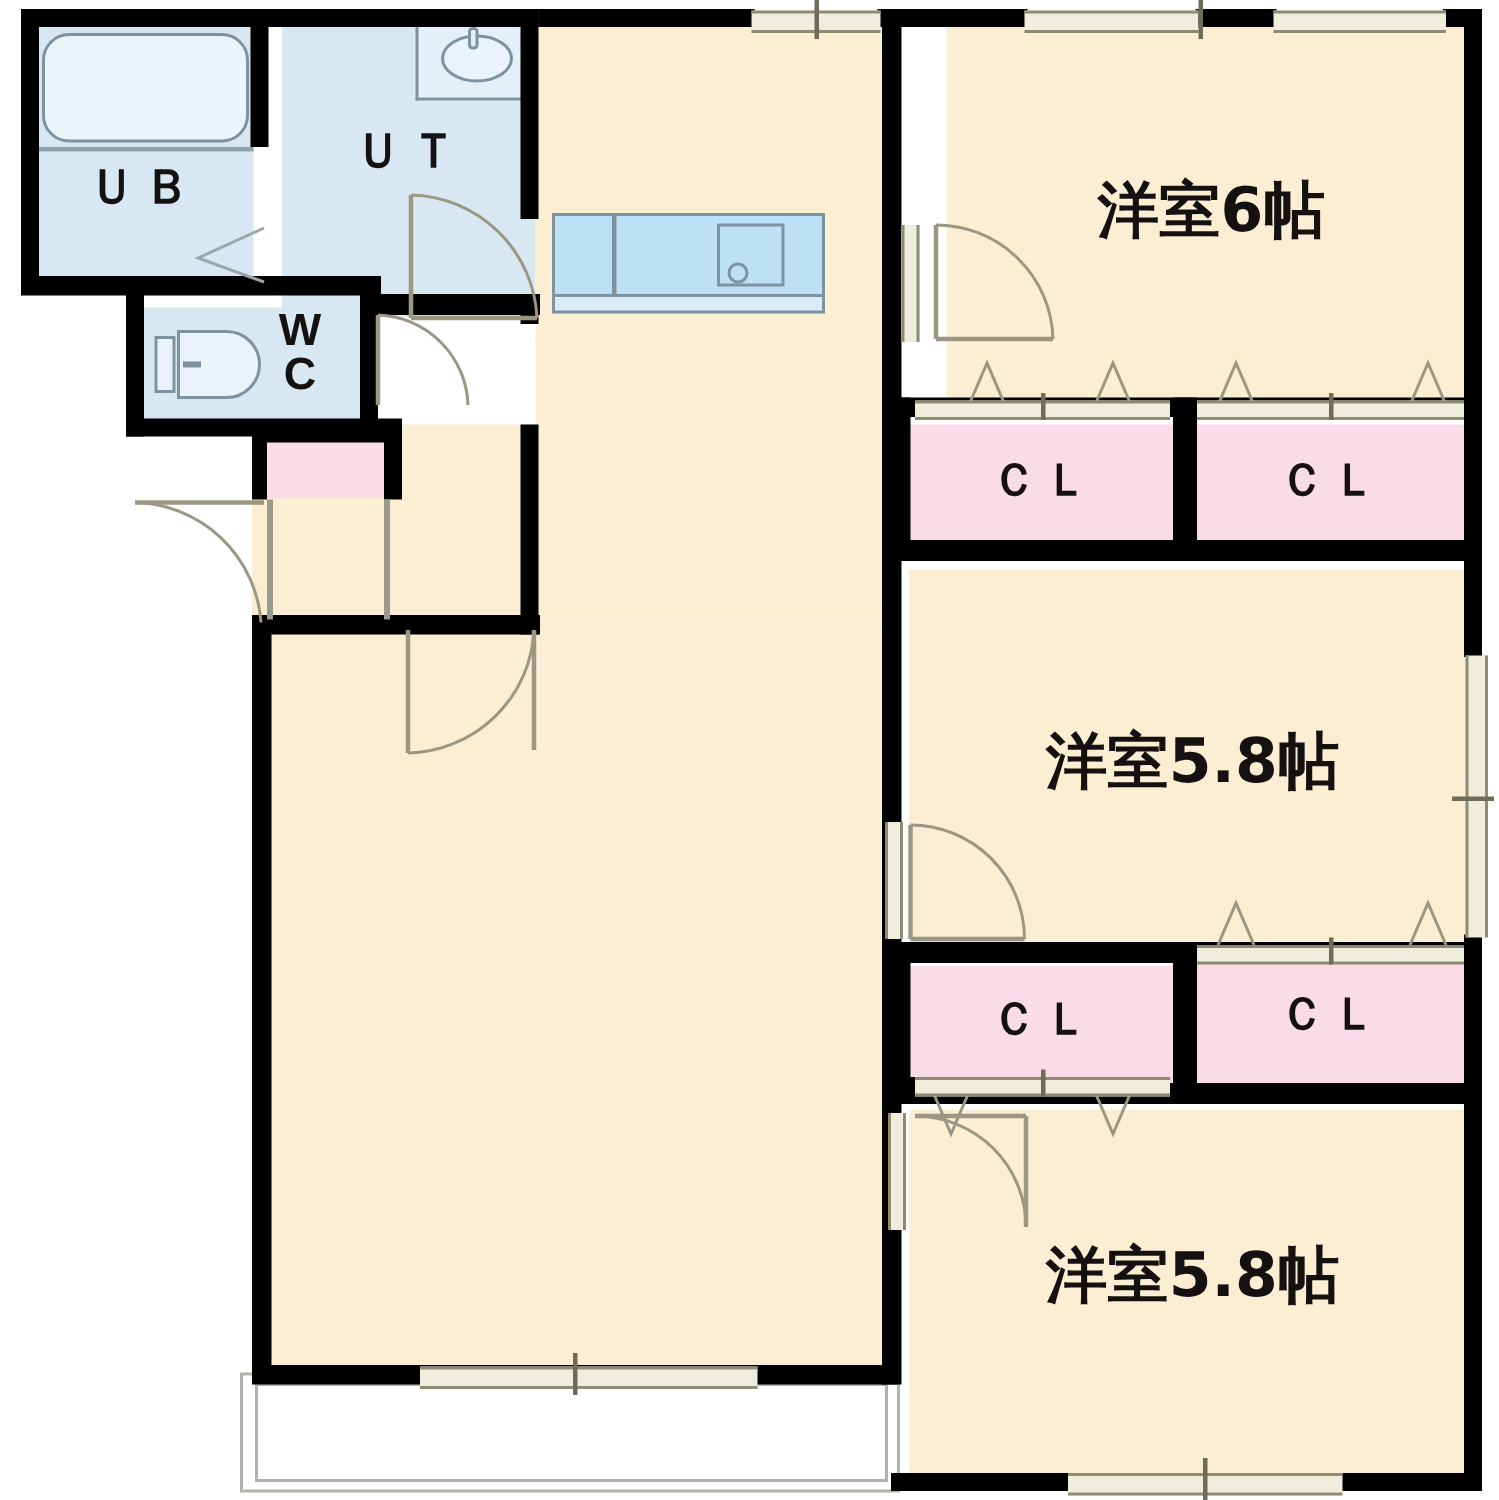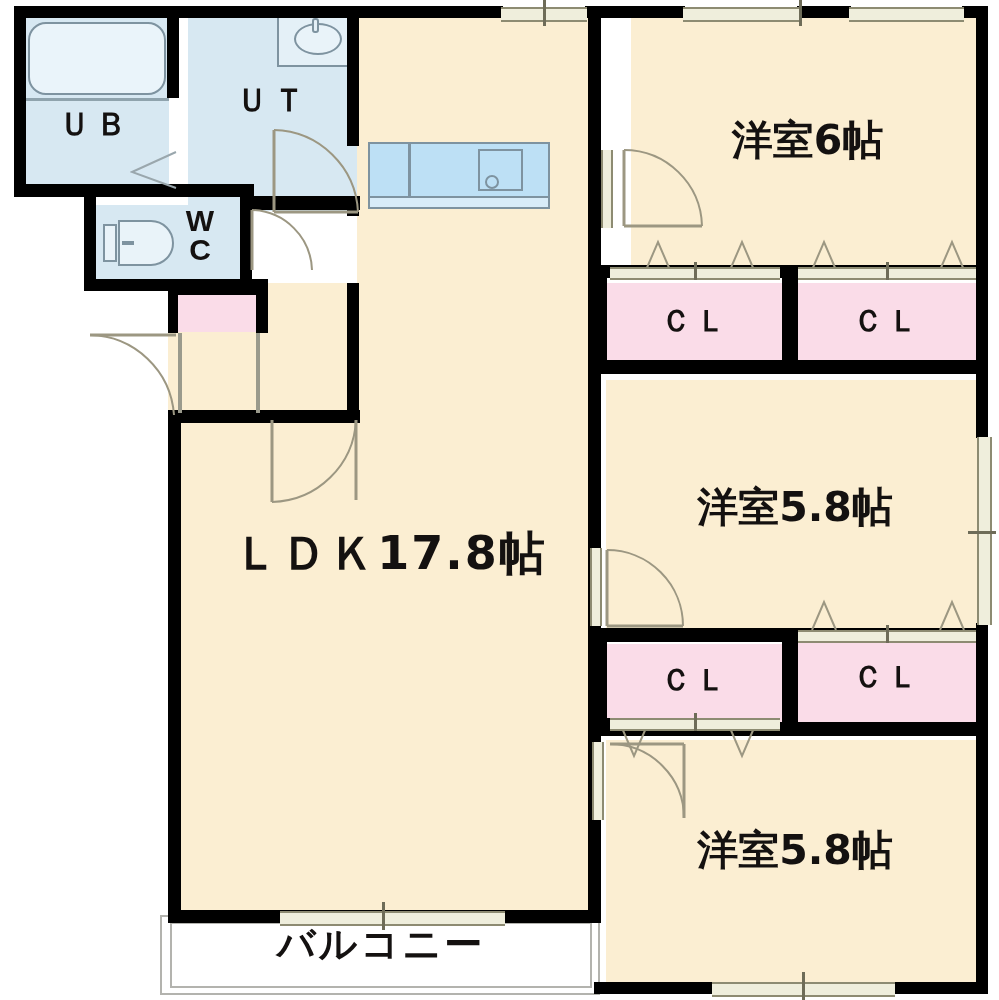--- a/index.html
+++ b/index.html
@@ -236,28 +236,26 @@
 
   <div class="label lbl-small" style="left:22px;top:108px;width:147px;">ＵＢ</div>
 
   <div class="label lbl-small" style="left:198px;top:84px;width:150px;">ＵＴ</div>
 
   <div class="label lbl-wc" style="left:170px;top:207px;width:60px;">
     <span>W</span><br>
     <span>C</span>
   </div>
 
-  <div class="label lbl-ldk" style="left:190px;top:530px;width:400px;">ＬＤＫ17.8帖</div>
 
   <div class="label lbl-room" style="left:631px;top:120px;width:353px;">洋室6帖</div>
 
   <div class="label lbl-room" style="left:606px;top:487px;width:378px;">洋室5.8帖</div>
 
   <div class="label lbl-room" style="left:606px;top:830px;width:378px;">洋室5.8帖</div>
 
   <div class="label lbl-cl" style="left:606px;top:308px;width:180px;">ＣＬ</div>
   <div class="label lbl-cl" style="left:796px;top:308px;width:184px;">ＣＬ</div>
   <div class="label lbl-cl" style="left:606px;top:667px;width:180px;">ＣＬ</div>
   <div class="label lbl-cl" style="left:796px;top:664px;width:184px;">ＣＬ</div>
 
-  <div class="label lbl-balcony" style="left:170px;top:925px;width:422px;">バルコニー</div>
 
 </div>
 
 </body></html>

